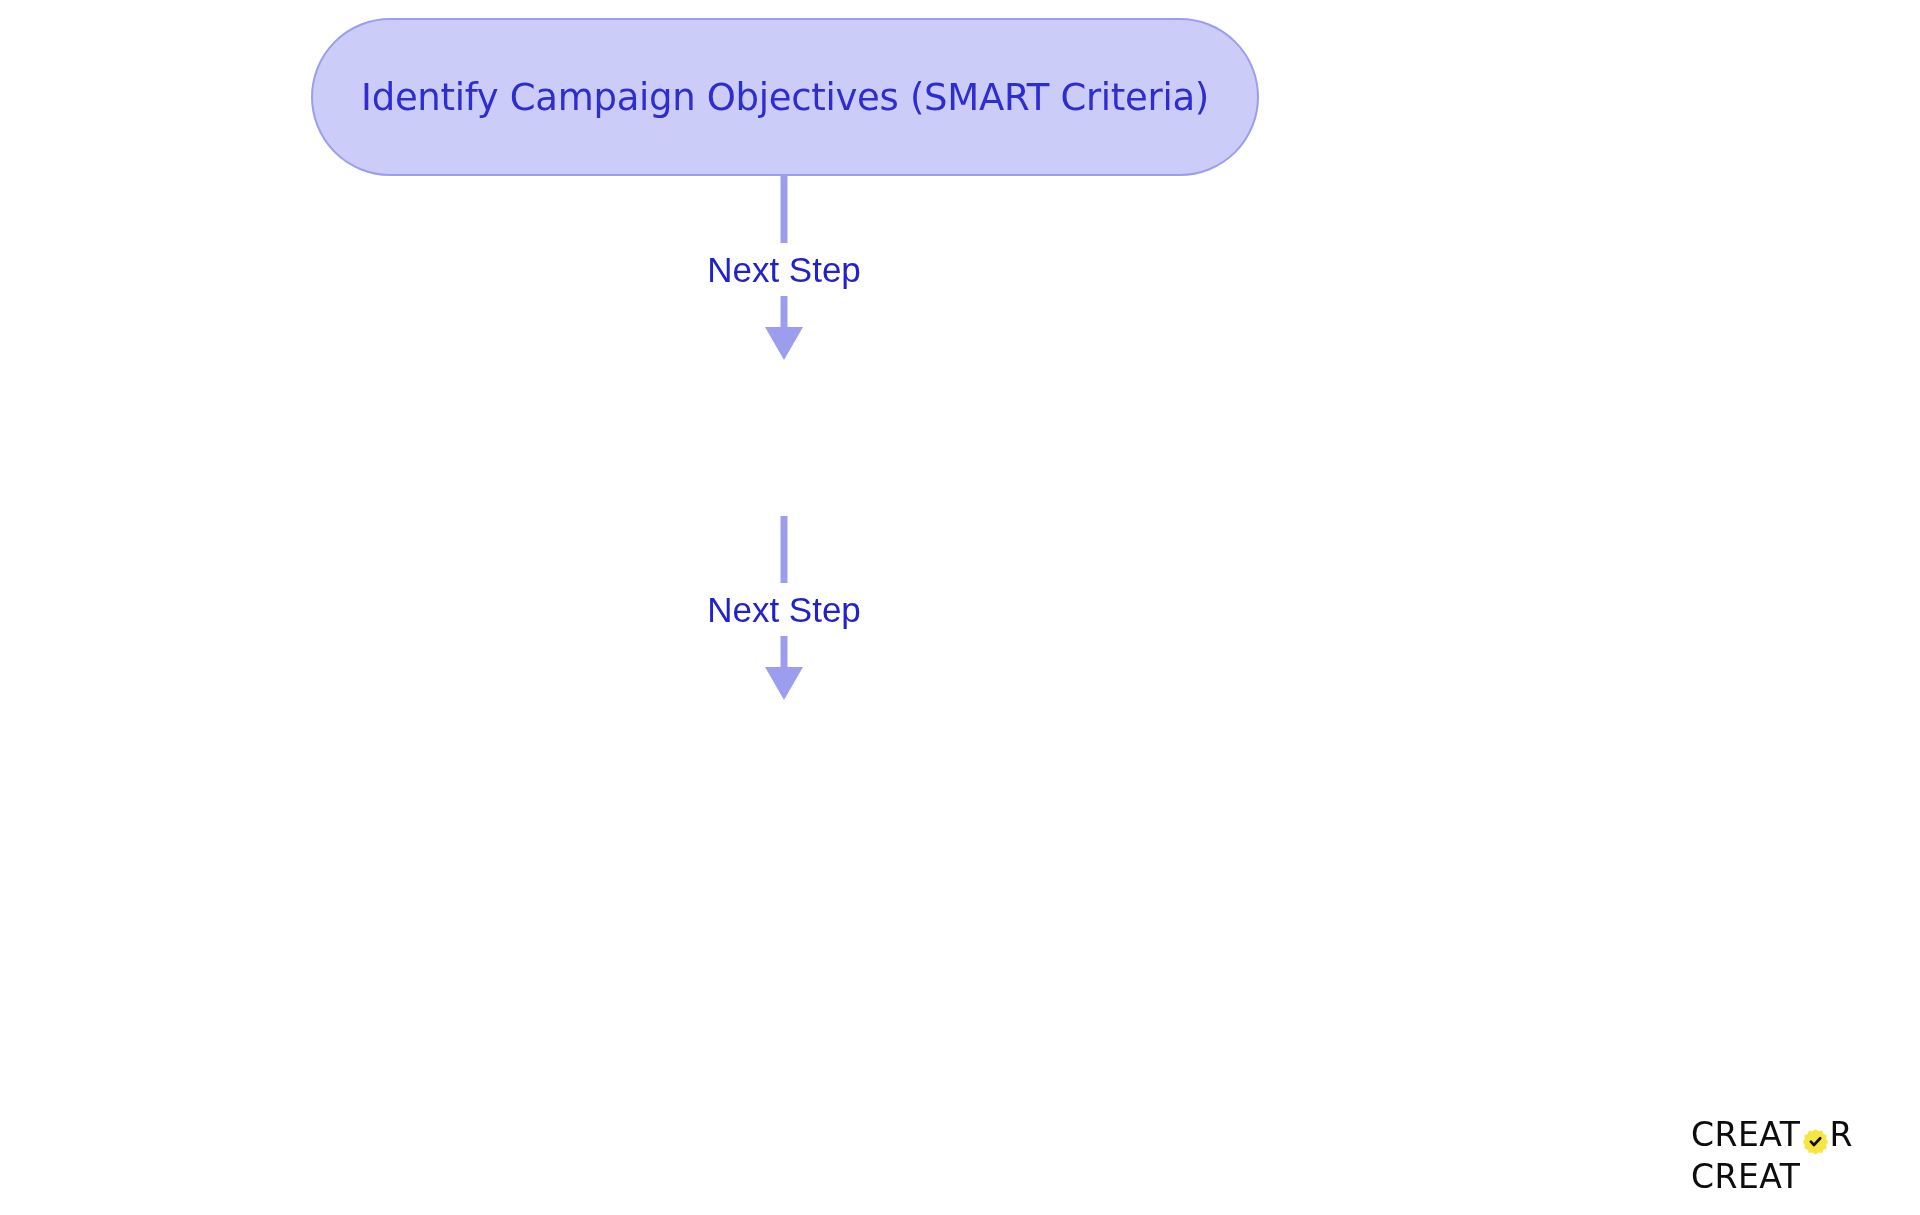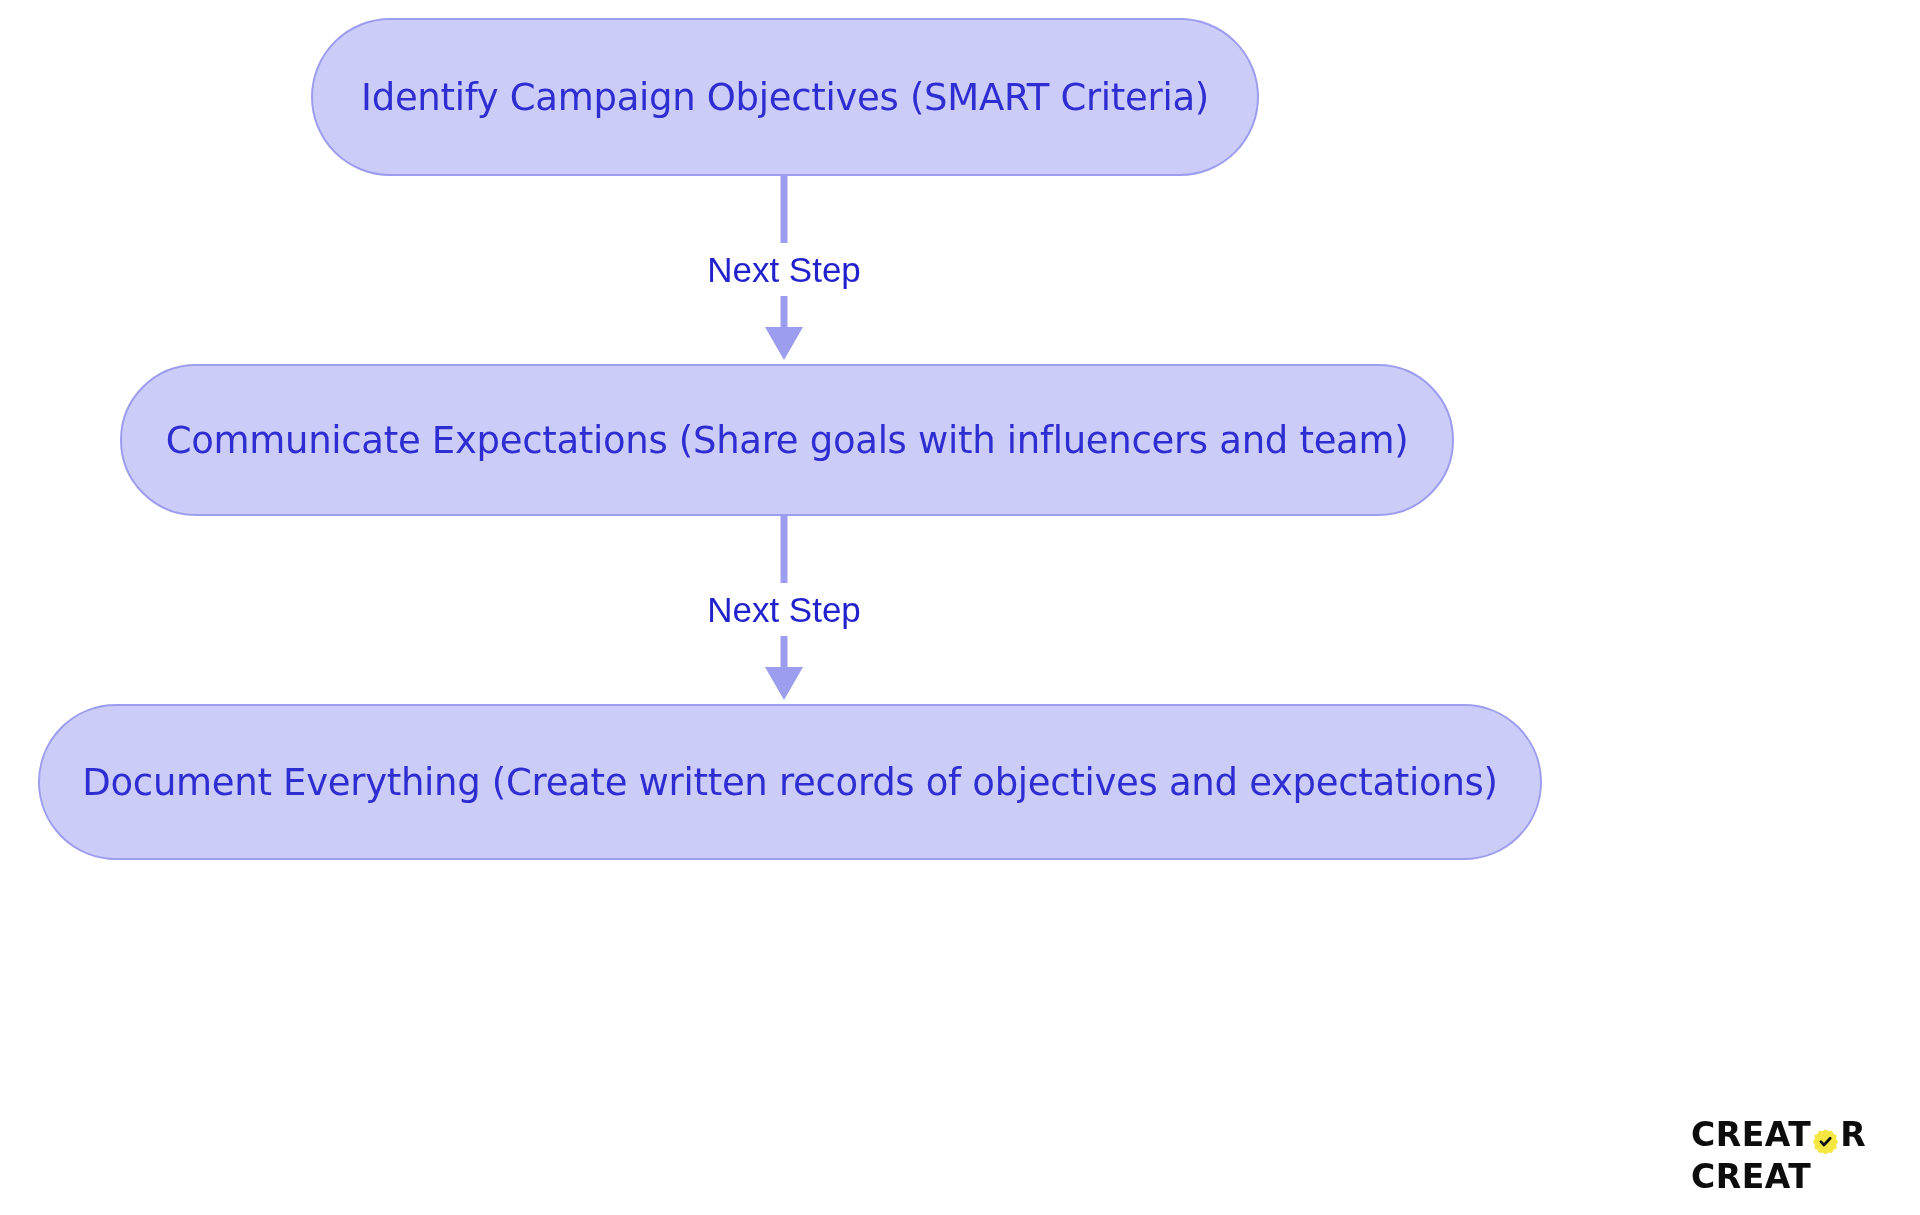--- a/index.html
+++ b/index.html
@@ -94,21 +94,21 @@
 
   
   #logo {
     position: absolute;
     left: 1691px;
     top: 1114px;
     width: 200px;
     height: 86px;
     color: #0d0d0d;
     font-family: "DejaVu Sans", sans-serif;
-    font-weight: bold;
+    font-weight: normal;
     font-size: 33px;
     letter-spacing: 0.5px;
     line-height: 42px;
   }
 
   .logo-line {
     display: flex;
     align-items: center;
     height: 42px;
   }
@@ -139,27 +139,21 @@
       <line x1="784" y1="516" x2="784" y2="583" stroke="#9d9df0" stroke-width="7"></line>
       <line x1="784" y1="636" x2="784" y2="670" stroke="#9d9df0" stroke-width="7"></line>
       <polygon points="765,667 803,667 784,700" fill="#9d9df0"></polygon>
     </g>
   </svg>
 
   <div class="node" id="node-0">
     <span class="node-label">Identify Campaign Objectives (SMART Criteria)</span>
   </div>
 
-  <div class="node" id="node-1">
-    <span class="node-label">Communicate Expectations (Share goals with influencers and team)</span>
-  </div>
 
-  <div class="node" id="node-2">
-    <span class="node-label">Document Everything (Create written records of objectives and expectations)</span>
-  </div>
 
   <div class="edge-label" id="edge-label-0">Next Step</div>
 
   <div class="edge-label" id="edge-label-1">Next Step</div>
 
   <div id="logo">
     <div class="logo-line">
       <span>CREAT</span>
       <span id="logo-badge">
         <svg viewBox="0 0 32 32" width="27" height="27" xmlns="http://www.w3.org/2000/svg">

